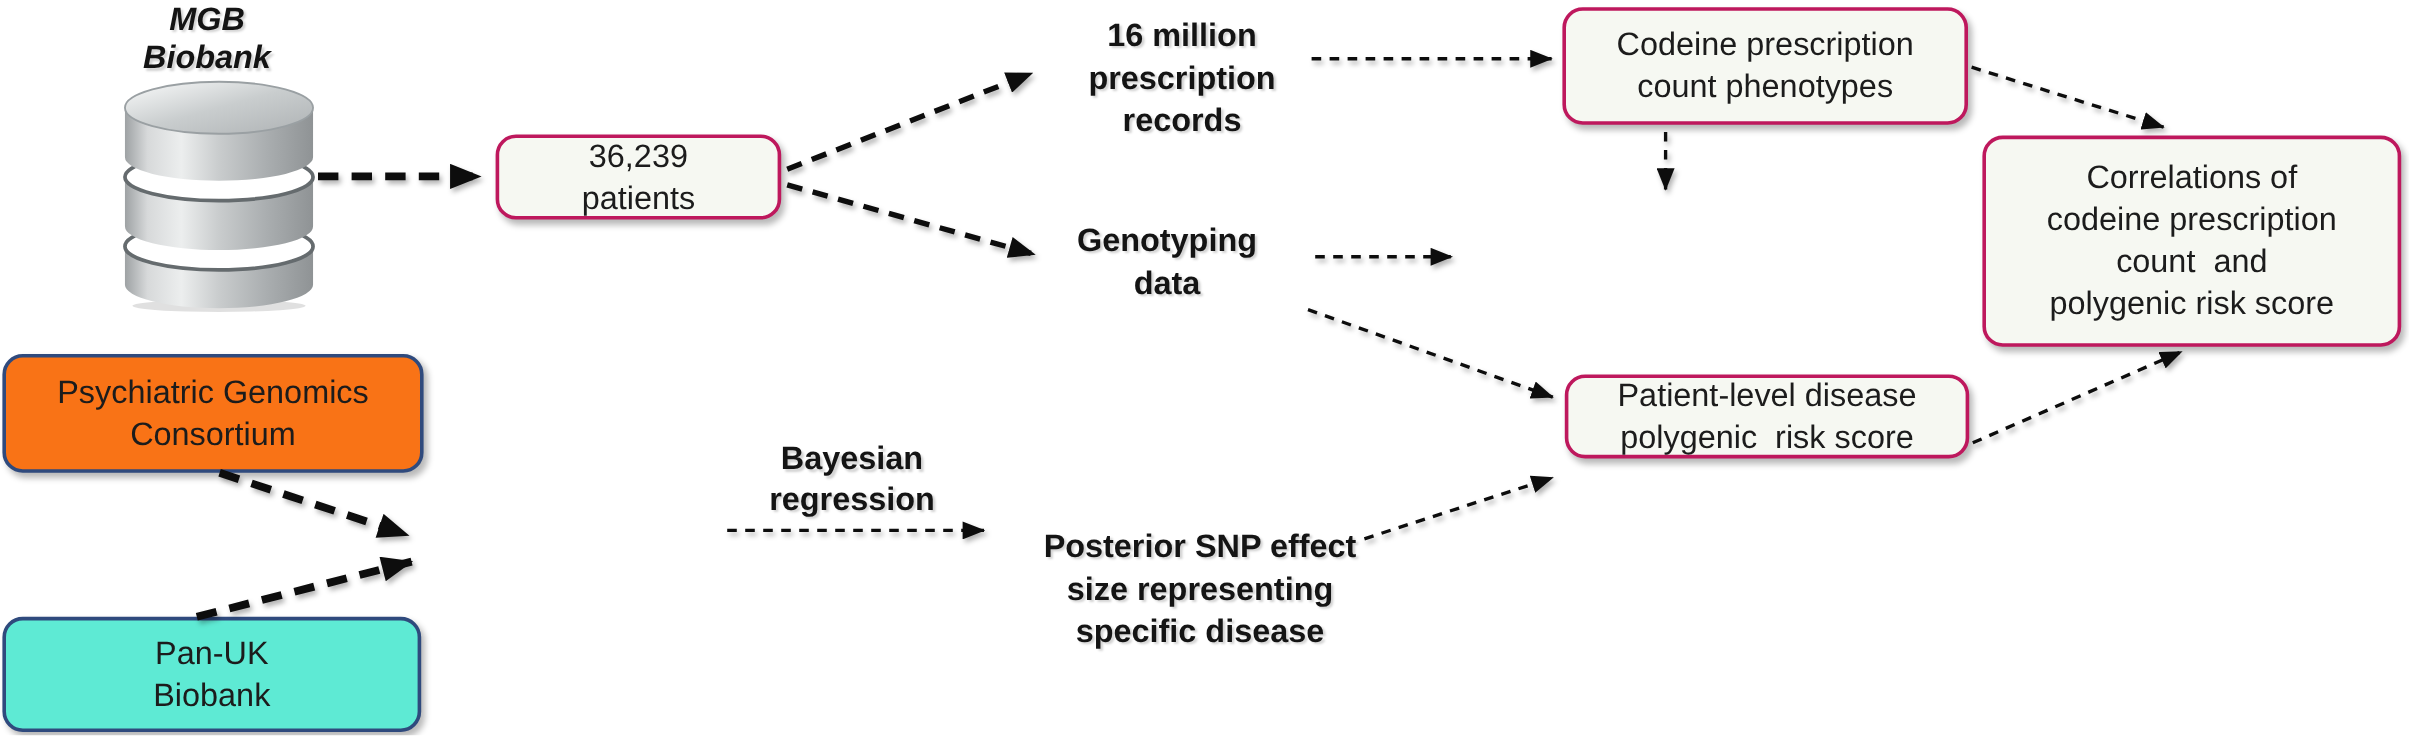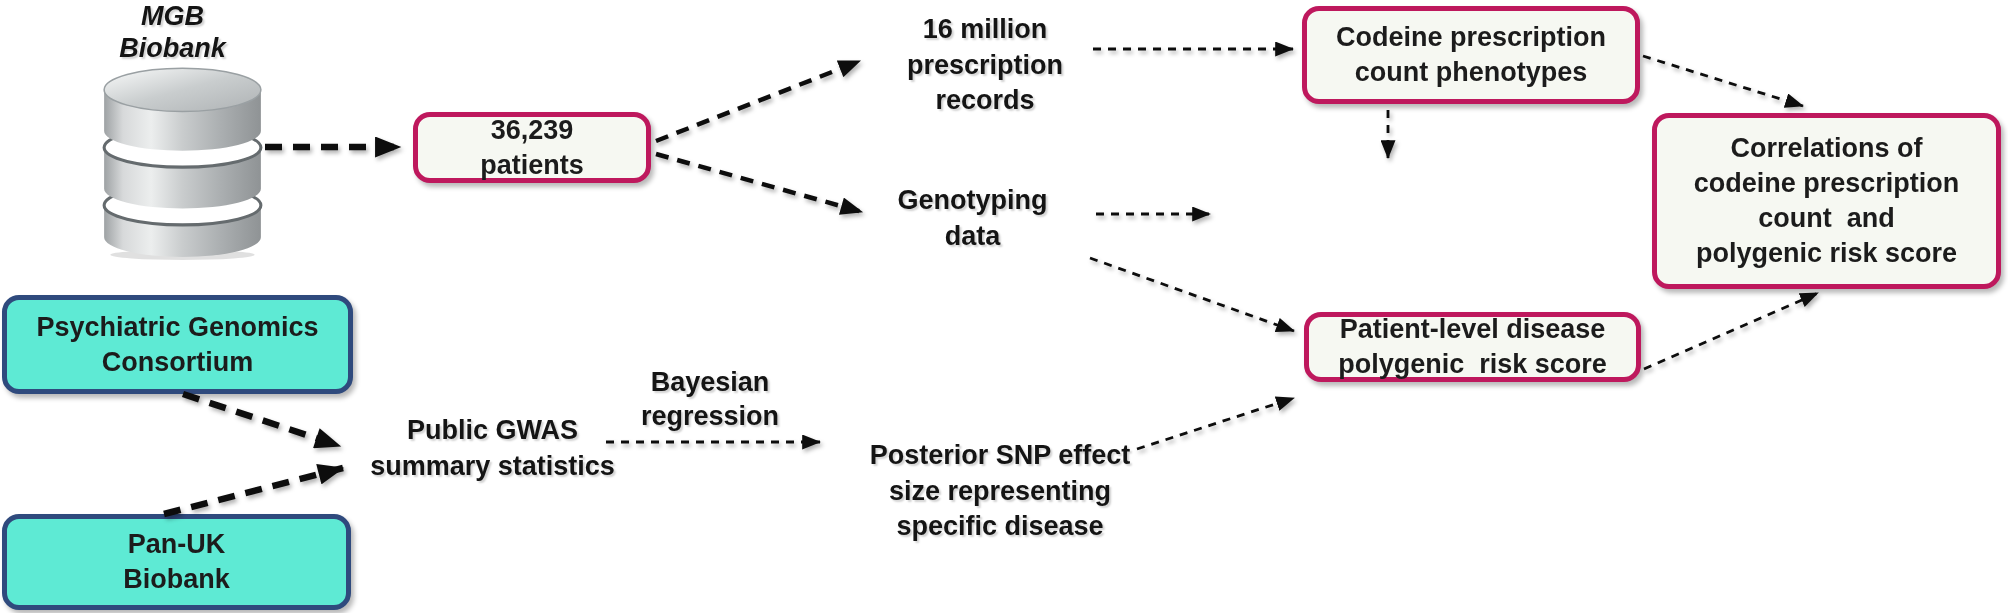--- a/index.html
+++ b/index.html
@@ -2,25 +2,25 @@
 <html><head>
 <meta charset="utf-8">
 <style>
   html,body{margin:0;padding:0;background:#ffffff;}
   .canvas{
     position:relative;width:2008px;height:613px;background:#ffffff;overflow:hidden;
     font-family:"Liberation Sans","DejaVu Sans",sans-serif;color:#1a1a1a;
   }
   .box{
     position:absolute;display:flex;align-items:center;justify-content:center;
-    text-align:center;white-space:pre-wrap;font-weight:bold;font-size:27px;line-height:1.28;
-    border:5px solid #be185d;border-radius:17px;background:#f6f8f2;
+    text-align:center;white-space:pre-wrap;font-weight:normal;font-size:27px;line-height:1.28;
+    border:3px solid #be185d;border-radius:17px;background:#f6f8f2;
     box-shadow:3px 4px 5px rgba(0,0,0,0.28);box-sizing:border-box;color:#1c1c1c;
   }
-  .box.blue{background:#5eead4;border-color:#2f4a7d;}
+  .box.blue{background:#f97316;border-color:#2f4a7d;}
   .box.cream{background:#5eead4;border-color:#2f4a7d;}
   .flabel{
     position:absolute;text-align:center;white-space:pre-wrap;font-weight:bold;
     font-size:27px;line-height:1.32;color:#141414;
     text-shadow:2px 2px 2px rgba(0,0,0,0.18);
   }
   .flabel.italic{}
   .arrows{position:absolute;left:0;top:0;width:2008px;height:613px;
     filter:drop-shadow(2px 3px 2px rgba(0,0,0,0.3));}
   .arrows line{stroke:#0d0d0d;fill:none;}
@@ -83,22 +83,20 @@
   <div class="box cream" style="left:2px;top:514px;width:349px;height:96px;">Pan-UK
 Biobank</div>
 
   <div class="flabel" style="left:870px;top:12px;width:230px;">16 million
 prescription
 records</div>
 
   <div class="flabel" style="left:875px;top:183px;width:195px;">Genotyping
 data</div>
 
-  <div class="flabel" style="left:345px;top:413px;width:295px;">Public GWAS
-summary statistics</div>
 
   <div class="flabel italic" style="left:615px;top:366px;width:190px;line-height:1.25;">Bayesian
 regression</div>
 
   <div class="flabel" style="left:845px;top:390px;width:310px;margin-top:48px;">Posterior SNP effect
 size representing
 specific disease</div>
 
   <svg class="arrows">
     <defs>

